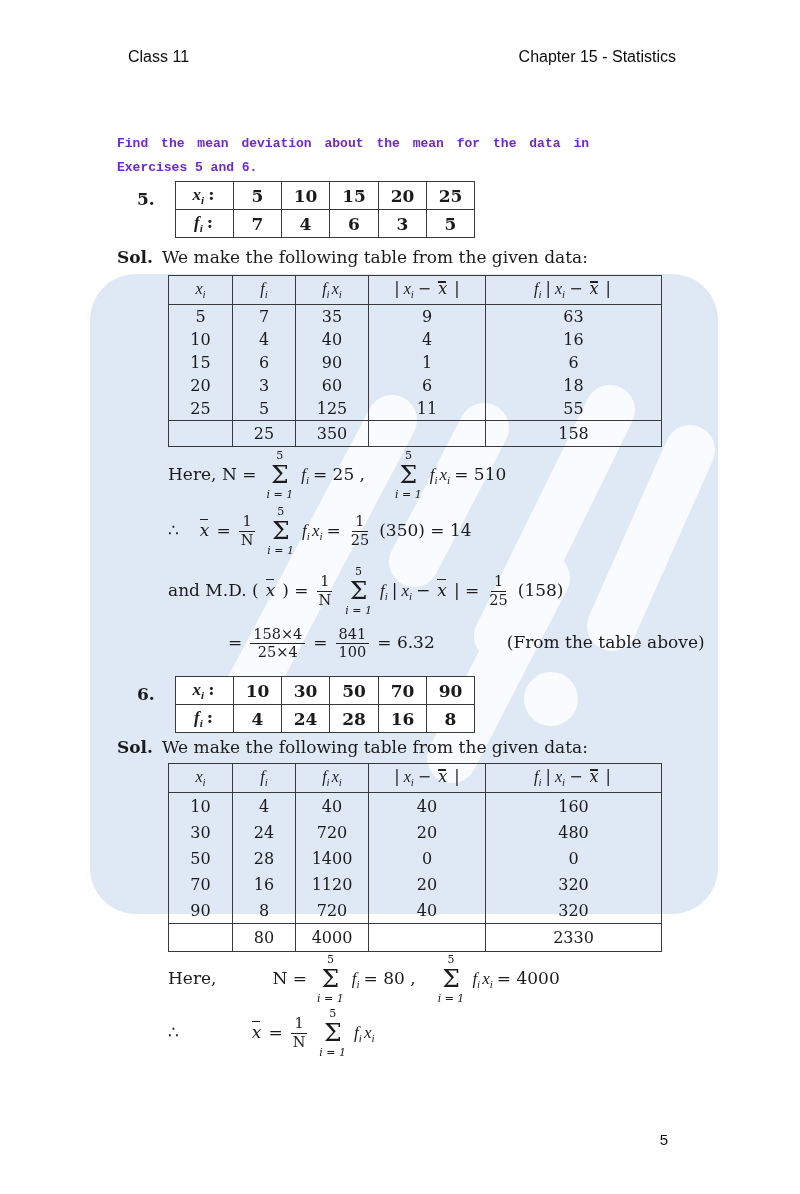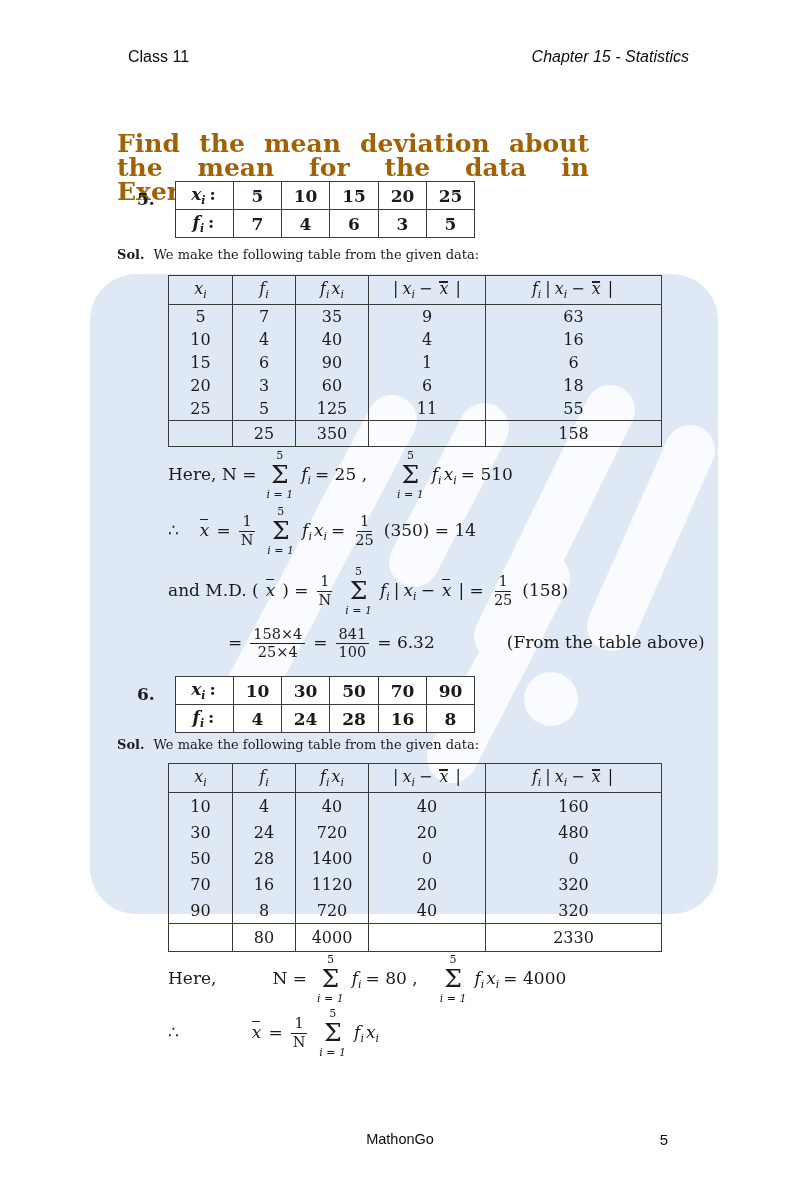--- a/index.html
+++ b/index.html
@@ -7,34 +7,34 @@
     position:relative;width:800px;height:1194px;margin:0 auto;
     background:#ffffff;overflow:hidden;
     font-family:"DejaVu Serif",serif;color:#1b1b1b;
   }
   .watermark{position:absolute;left:0;top:0;z-index:0;}
 
   
   .hdr{position:absolute;top:48px;font-family:"Liberation Sans",sans-serif;
        font-size:16px;color:#0c0c0c;}
   .hdr.left{left:128px;}
-  .hdr.right{right:111px;font-style:italic;}
+  .hdr.right{right:124px;}
   .ftr{position:absolute;top:1131px;font-family:"Liberation Sans",sans-serif;
        font-size:14.5px;color:#0c0c0c;}
   .ftr.brand{left:0;right:0;text-align:center;}
   .ftr.pageno{right:132px;font-size:15px;}
 
   
   .heading{position:absolute;left:117px;top:132px;width:472px;
-           font-size:25px;font-weight:bold;line-height:24px;color:#a16207;}
+           font-size:13px;font-weight:bold;line-height:24px;color:#6d28d9;font-family:Liberation Mono, monospace;}
   .heading .l1{text-align:justify;text-align-last:justify;}
 
   
   .plabel{position:absolute;left:137px;font-weight:bold;font-size:17px;}
-  .sol{position:absolute;left:117px;font-size:13px;white-space:nowrap;}
+  .sol{position:absolute;left:117px;font-size:17px;white-space:nowrap;}
   .sol b{margin-right:9px;}
 
   
   table{border-collapse:collapse;}
   .mini{position:absolute;left:175px;background:#fff;table-layout:fixed;
         font-size:17px;font-weight:bold;}
   .mini td{border:1.6px solid #3a3a3a;text-align:center;height:27px;
            padding:0;overflow:hidden;}
 
   
@@ -49,21 +49,21 @@
   .big.t2 tbody td{height:26px;}
   .big tfoot tr{border-top:1.3px solid #3a3a3a;}
   .big tfoot td{height:25px;}
   .big.t2 tfoot td{height:27px;}
 
   
   .formula{position:absolute;left:165px;font-size:17px;white-space:nowrap;
            line-height:26px;}
   .math .mt{margin:0 3px;}
   .math sub{font-size:11px;font-style:italic;line-height:1;}
-  .math .ms{margin:16px 1px;font-style:italic;}
+  .math .ms{margin:16px 1px;font-style:italic;font-family:Liberation Serif, serif;}
   .math .mb{display:inline-block;position:relative;font-style:italic;
             margin:0 2px;padding:0 2px;}
   .math .mb::before{content:"";position:absolute;left:2px;right:3px;top:2px;
             height:1.2px;background:#222;}
   .math .mf{display:inline-flex;flex-direction:column;align-items:center;
             vertical-align:middle;margin:0 5px;font-size:14.5px;line-height:1.2;}
   .math .mfn{border-bottom:1.2px solid #222;padding:0 3px;}
   .math .mfd{padding:0 2px;}
   .math .mS{display:inline-flex;flex-direction:column;align-items:center;
             vertical-align:middle;margin:0 7px;}
@@ -344,16 +344,15 @@
       </span><span class="ms"><i>f</i><sub>i</sub></span><span class="ms"><i>x</i><sub>i</sub></span><span class="mt">= 4000</span></div>
   <div class="formula math" style="top:1008px"><span class="mt">∴</span><span style="display: inline-block; width: 66px;"></span><span class="mb">x</span><span class="mt">=</span><span class="mf">
         <span class="mfn">1</span>
         <span class="mfd">N</span>
       </span><span class="mS">
         <span class="mSt">5</span>
         <span class="mSg">Σ</span>
         <span class="mSb">i = 1</span>
       </span><span class="ms"><i>f</i><sub>i</sub></span><span class="ms"><i>x</i><sub>i</sub></span></div>
 
-  <div class="ftr brand">MathonGo</div>
   <div class="ftr pageno">5</div>
 
 </div>
 
 </body></html>

